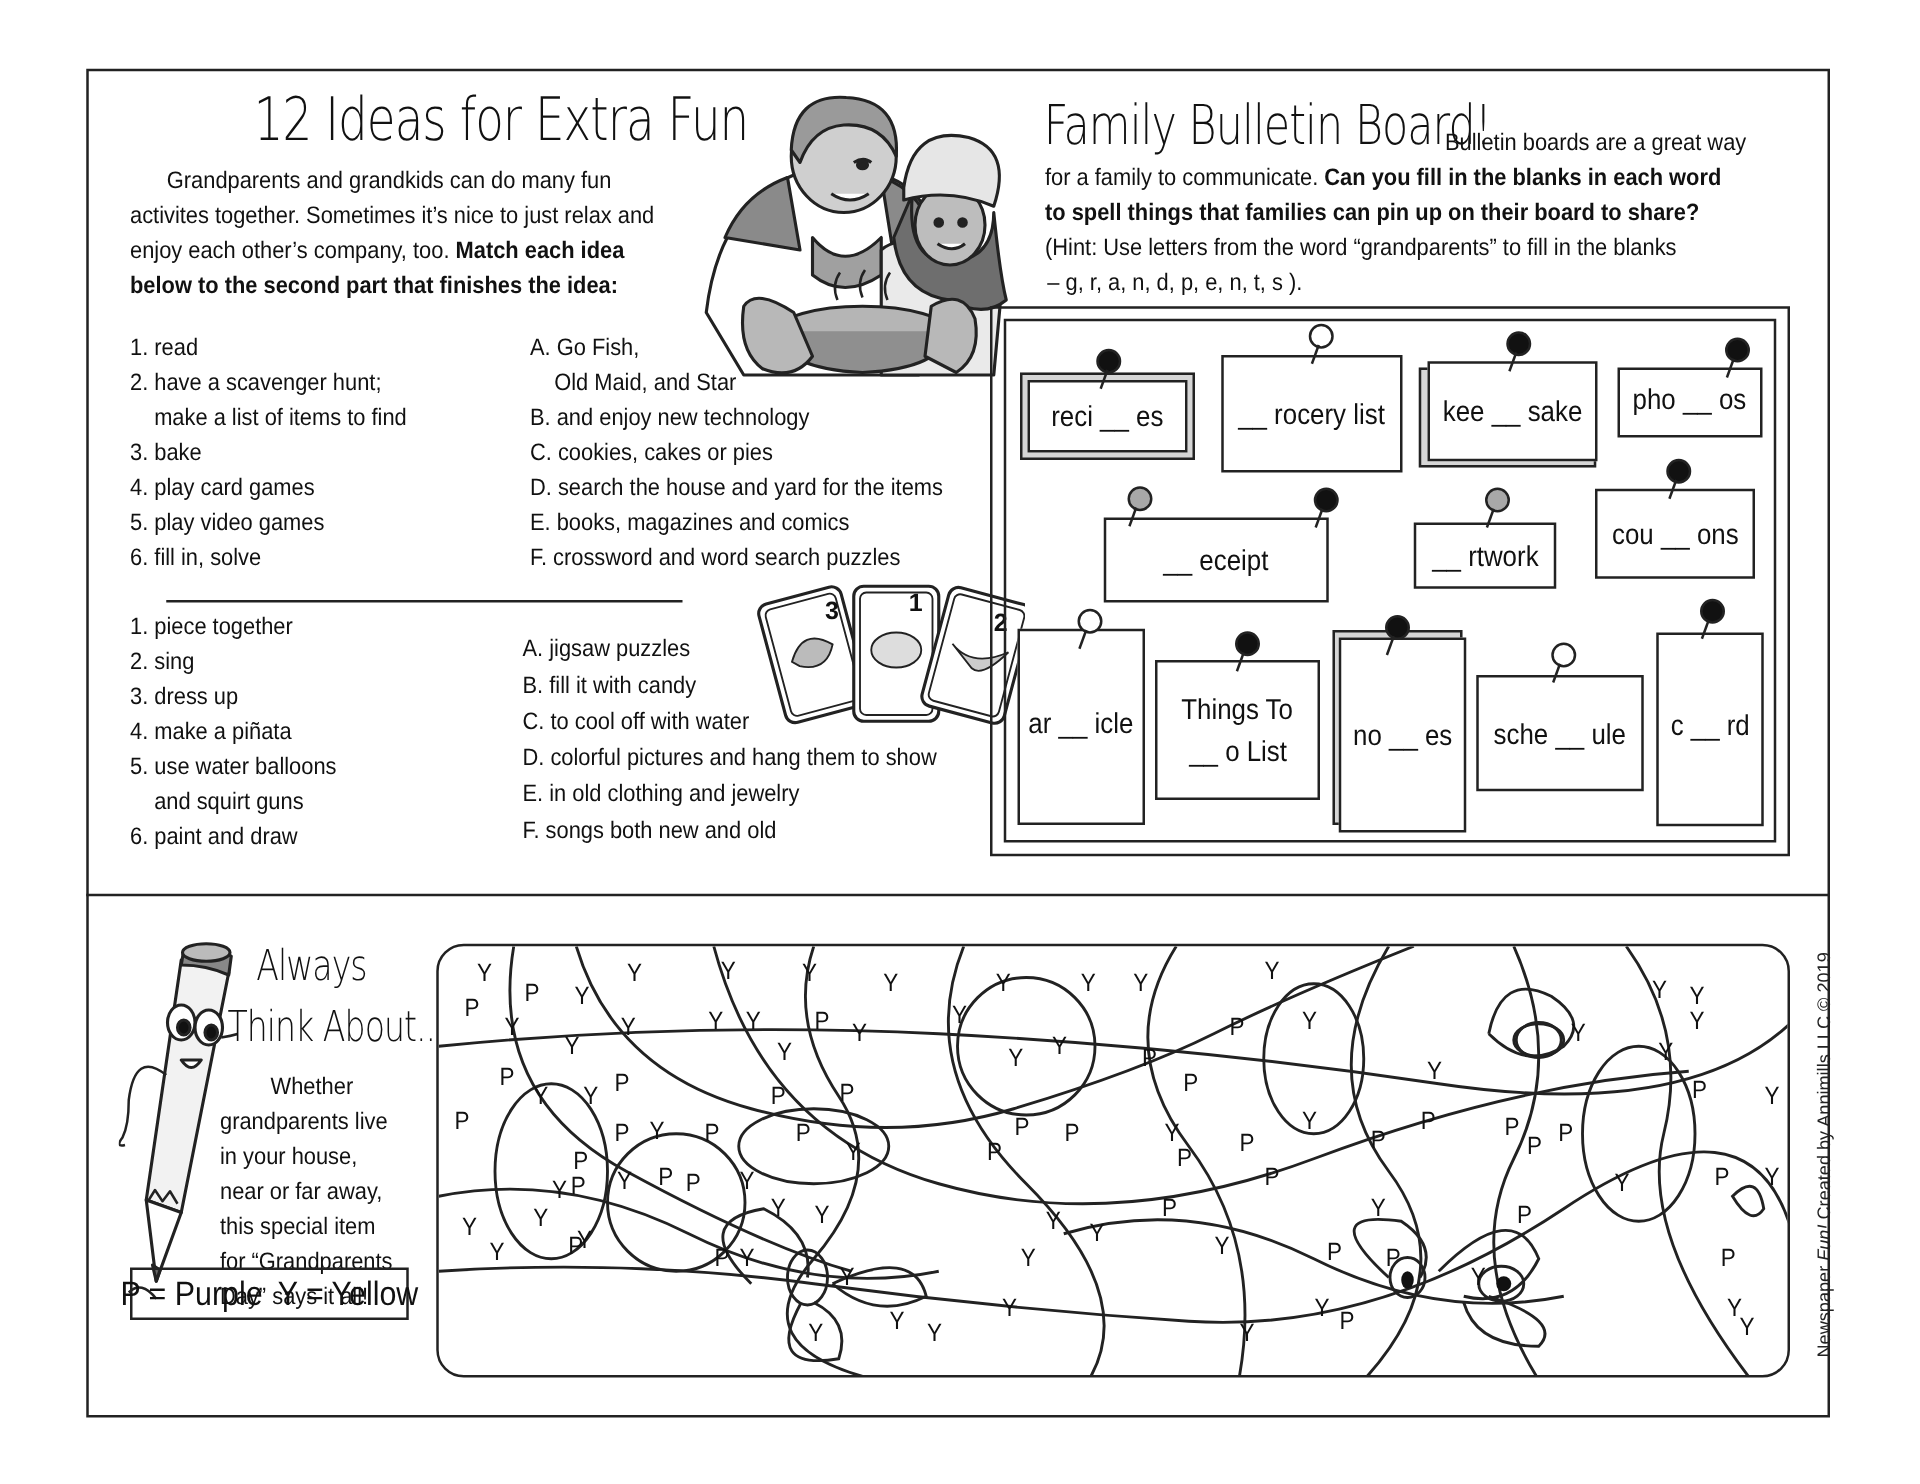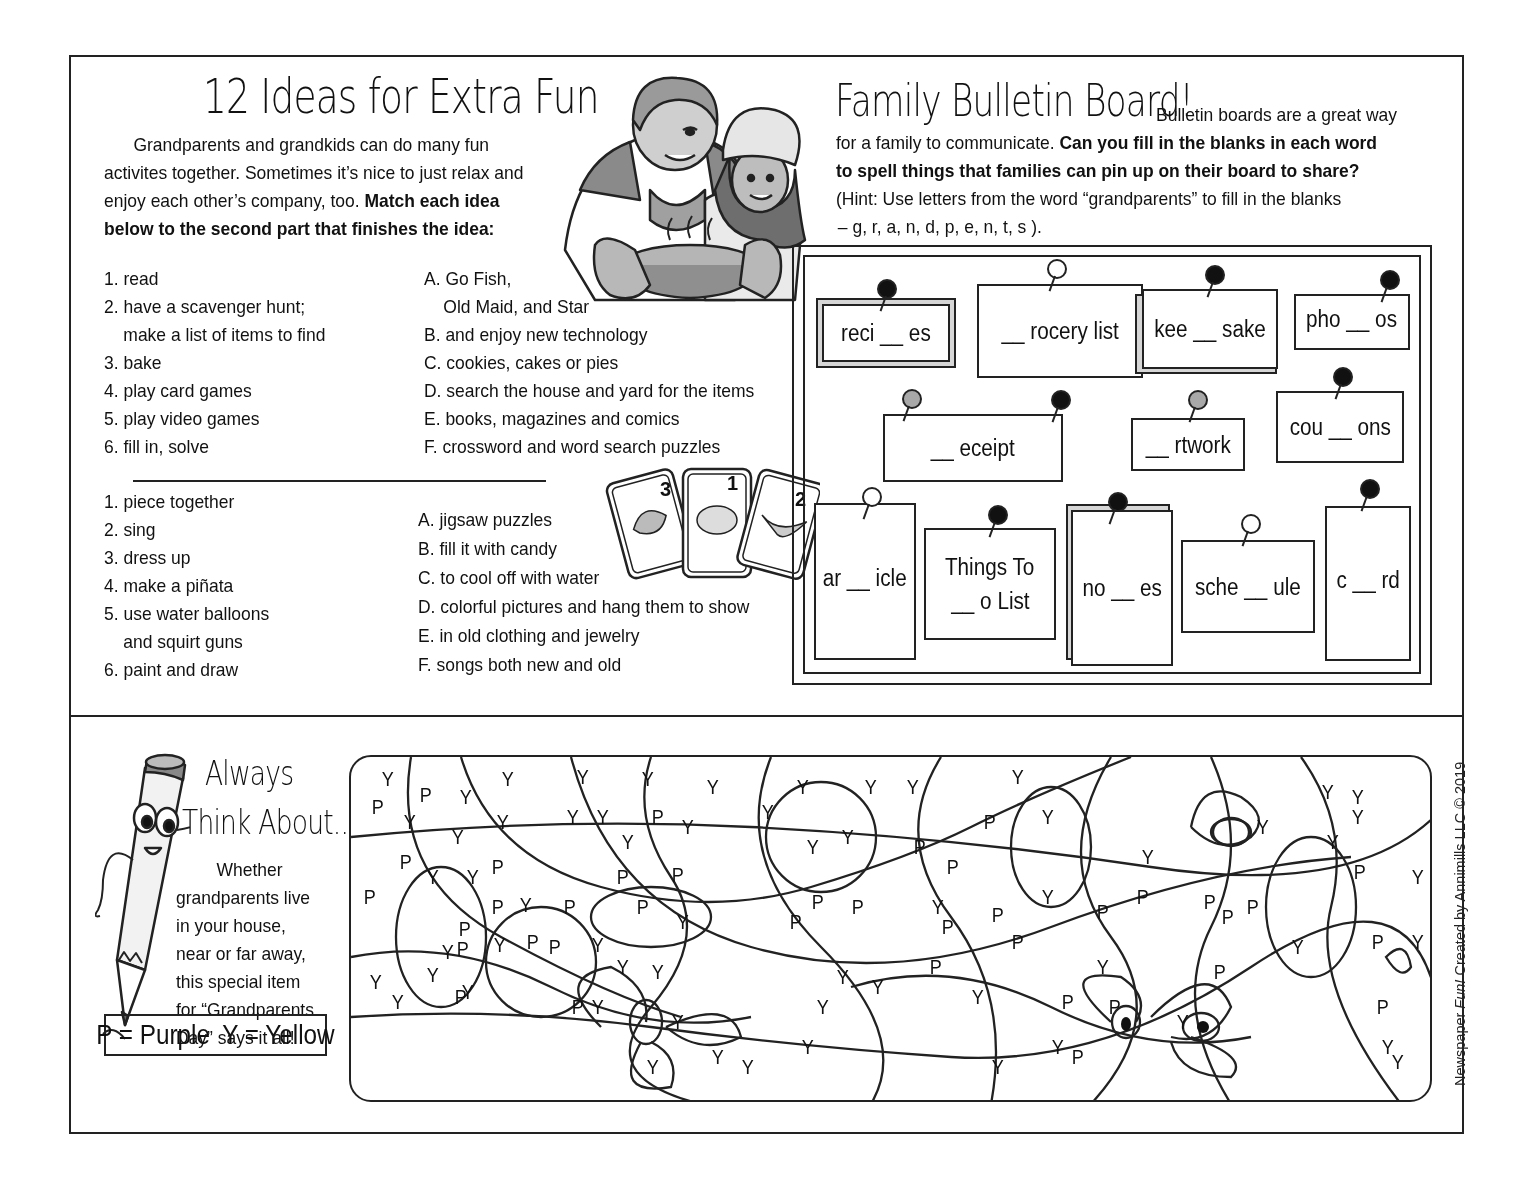--- a/index.html
+++ b/index.html
@@ -154,21 +154,21 @@
   <div style="padding-left:2px">– g, r, a, n, d, p, e, n, t, s ).</div>
 </div>
 
 <div class="board-outer"></div>
 <div class="board-inner"></div>
 
 <div class="shadow" style="left:816px;top:298px;width:140px;height:70px;"></div>
 <div class="note" style="left:822px;top:304px;width:128px;height:58px;">
     <span>reci __ es</span>
   </div>
-<div class="note" style="left:977px;top:284px;width:166px;height:94px;">
+<div class="note" style="left:977px;top:284px;width:145px;height:94px;">
     <span>__ rocery list</span>
   </div>
 <div class="shadow" style="left:1135px;top:294px;width:142px;height:80px;"></div>
 <div class="note" style="left:1142px;top:289px;width:136px;height:80px;">
     <span>kee __ sake</span>
   </div>
 <div class="note" style="left:1294px;top:294px;width:116px;height:56px;align-items:flex-start;padding-top:6px;">
     <span>pho __ os</span>
   </div>
 

